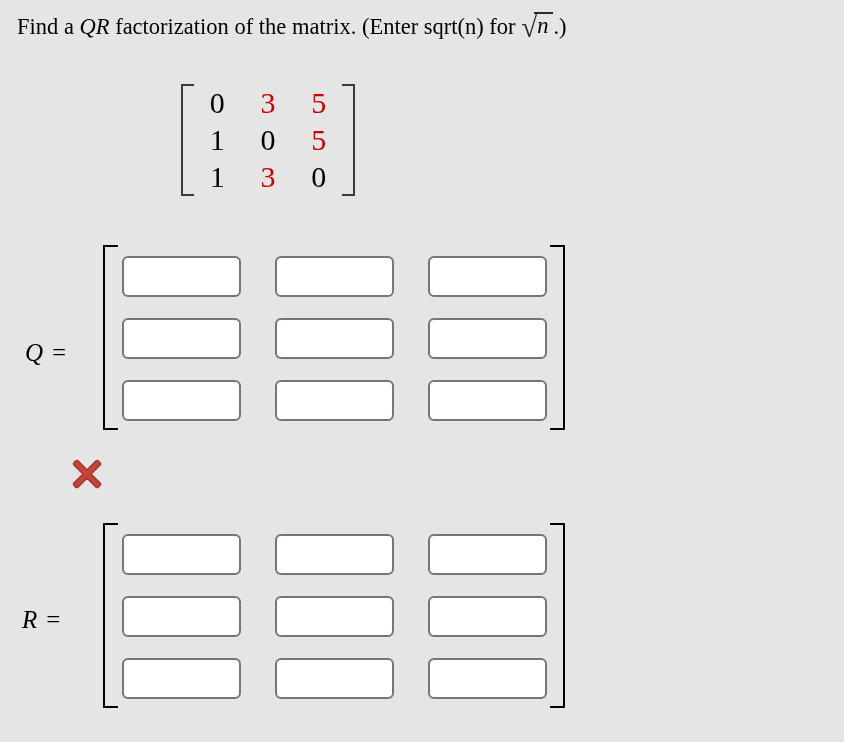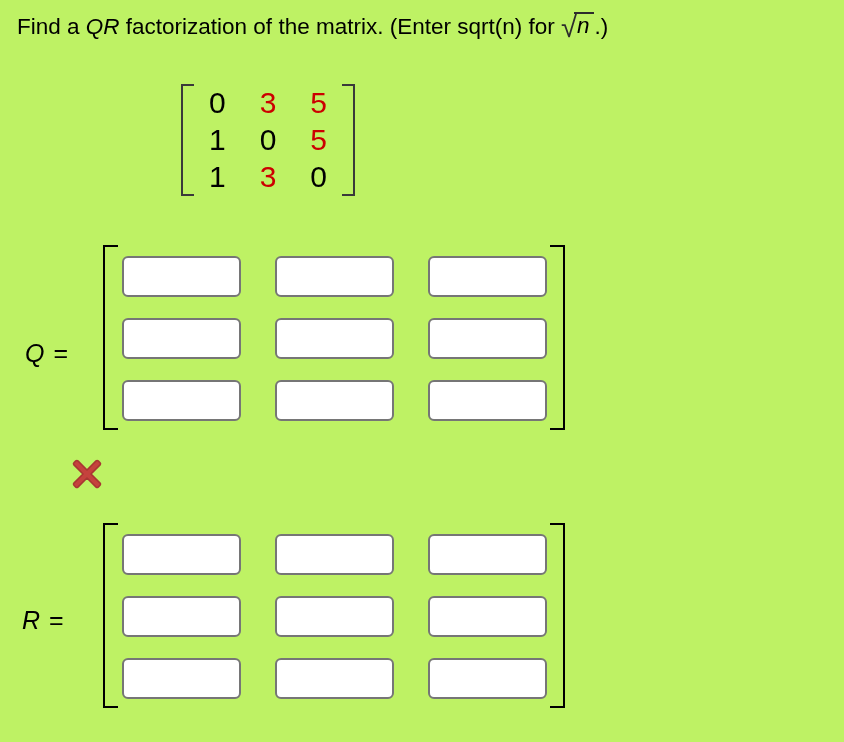--- a/index.html
+++ b/index.html
@@ -1,21 +1,21 @@
 <!DOCTYPE html>
 <html><head>
 <meta charset="utf-8">
 <style>
   html, body { margin: 0; padding: 0; background: #ffffff; }
   .page {
     position: relative;
     width: 844px;
     height: 742px;
-    background: #bef264;
-    font-family: Liberation Sans, sans-serif;
+    background: #e5e5e5;
+    font-family: Liberation Serif, serif;
     color: #000;
     overflow: hidden;
   }
 
   
   .title {
     position: absolute;
     left: 17px;
     top: 10px;
     font-size: 22.5px;

